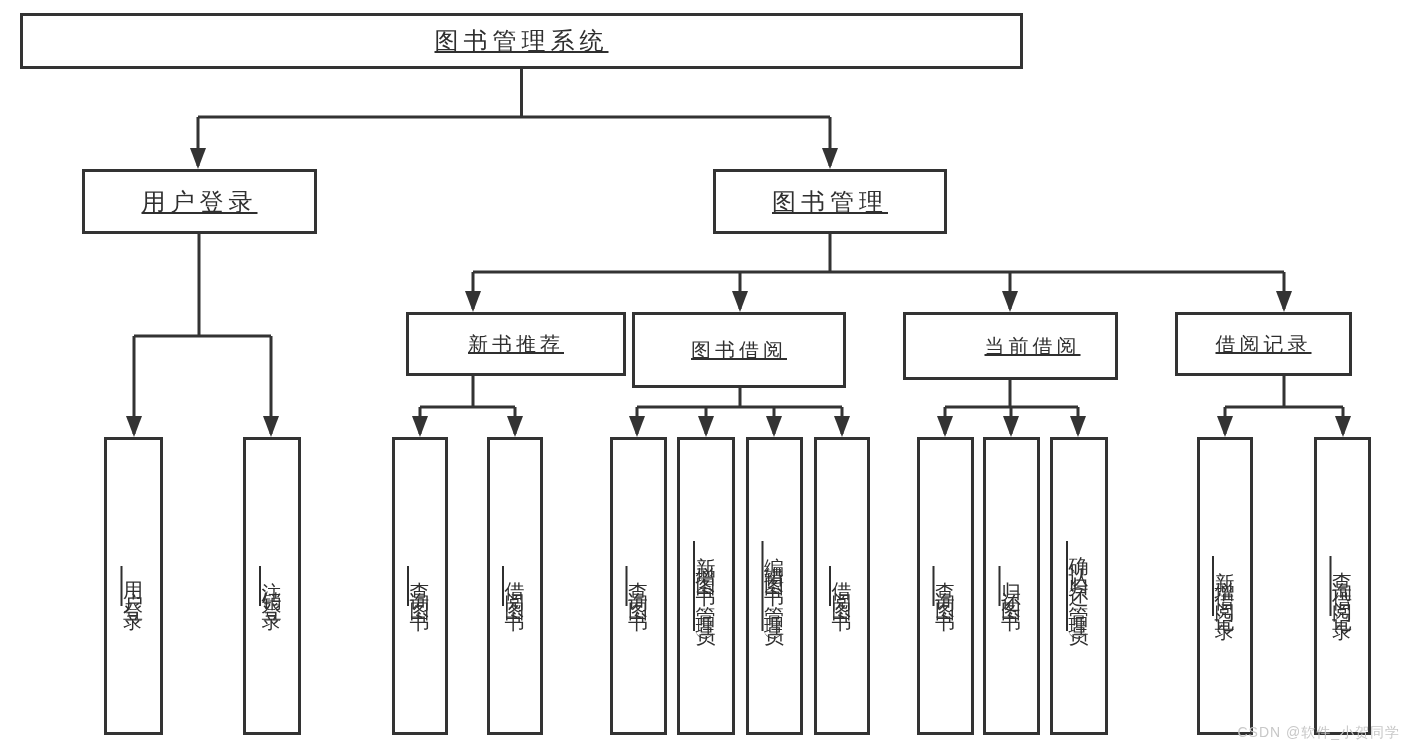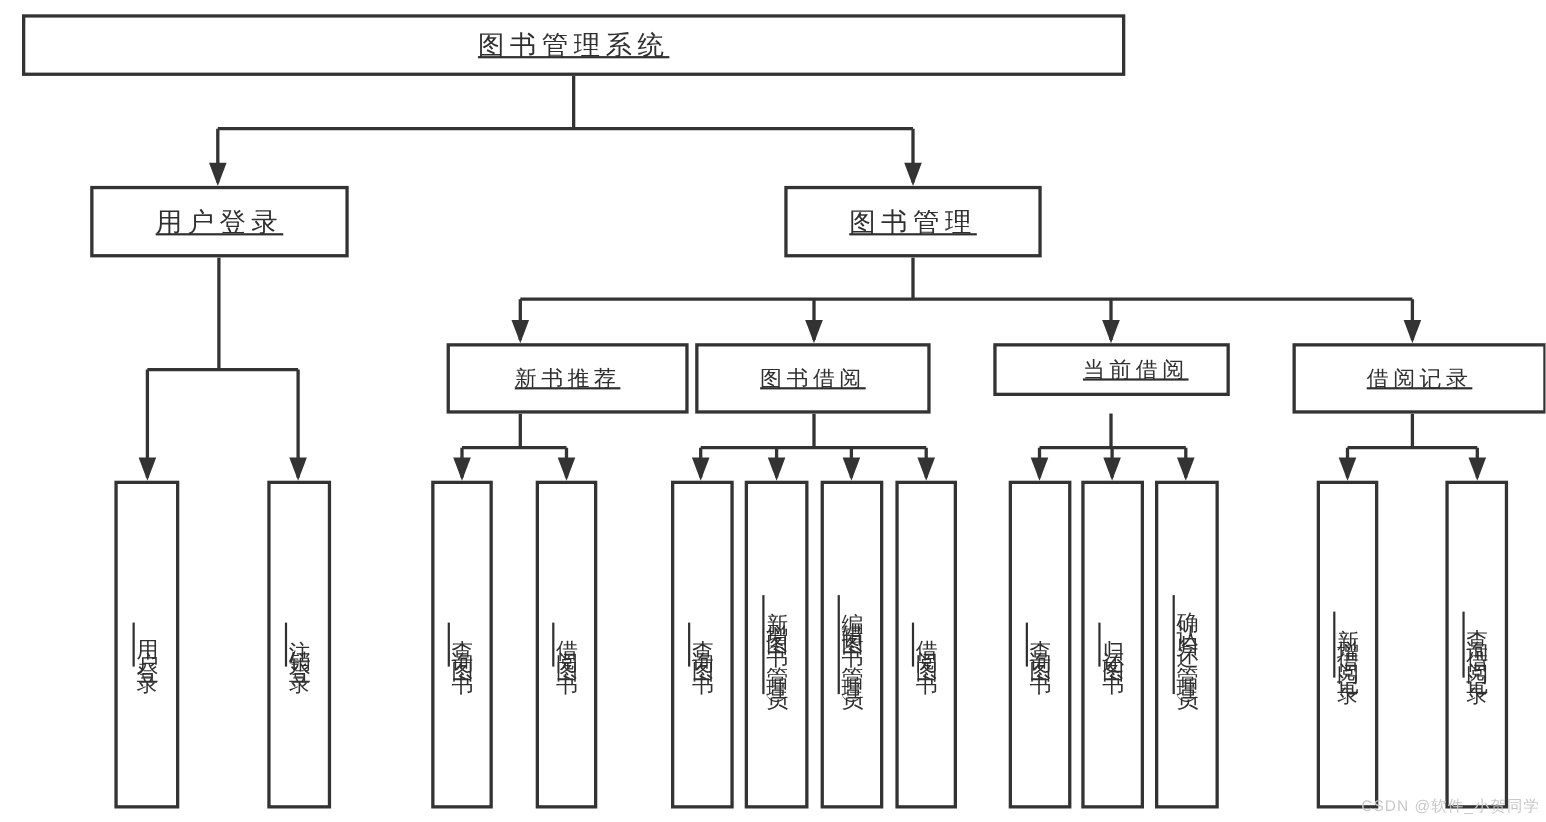--- a/index.html
+++ b/index.html
@@ -99,27 +99,27 @@
   <div class="box l2" style="left:82px;top:169px;width:235px;height:65px;">
     <span class="lbl">用户登录</span>
   </div>
   <div class="box l2" style="left:713px;top:169px;width:234px;height:65px;align-items:center;">
     <span class="lbl">图书管理</span>
   </div>
 
   <div class="box l3" style="left:363px;top:312px;width:220px;height:64px;margin-left:43px;">
     <span class="lbl">新书推荐</span>
   </div>
-  <div class="box l3" style="left:632px;top:312px;width:214px;height:64px;">
+  <div class="box l3" style="left:632px;top:312px;width:214px;height:76px;">
     <span class="lbl">图书借阅</span>
   </div>
-  <div class="box l3" style="left:903px;top:312px;width:215px;height:48px;padding-left:44px;">
+  <div class="box l3" style="left:903px;top:312px;width:215px;height:68px;padding-left:44px;">
     <span class="lbl">当前借阅</span>
   </div>
-  <div class="box l3" style="left:1175px;top:312px;width:231px;height:64px;">
+  <div class="box l3" style="left:1175px;top:312px;width:177px;height:64px;">
     <span class="lbl">借阅记录</span>
   </div>
 
   <div class="box leaf" style="left:104px;top:437px;width:59px;height:298px;">
     <span class="lbl">用户登录</span>
   </div>
   <div class="box leaf" style="left:243px;top:437px;width:58px;height:298px;">
     <span class="lbl">注销登录</span>
   </div>
 

